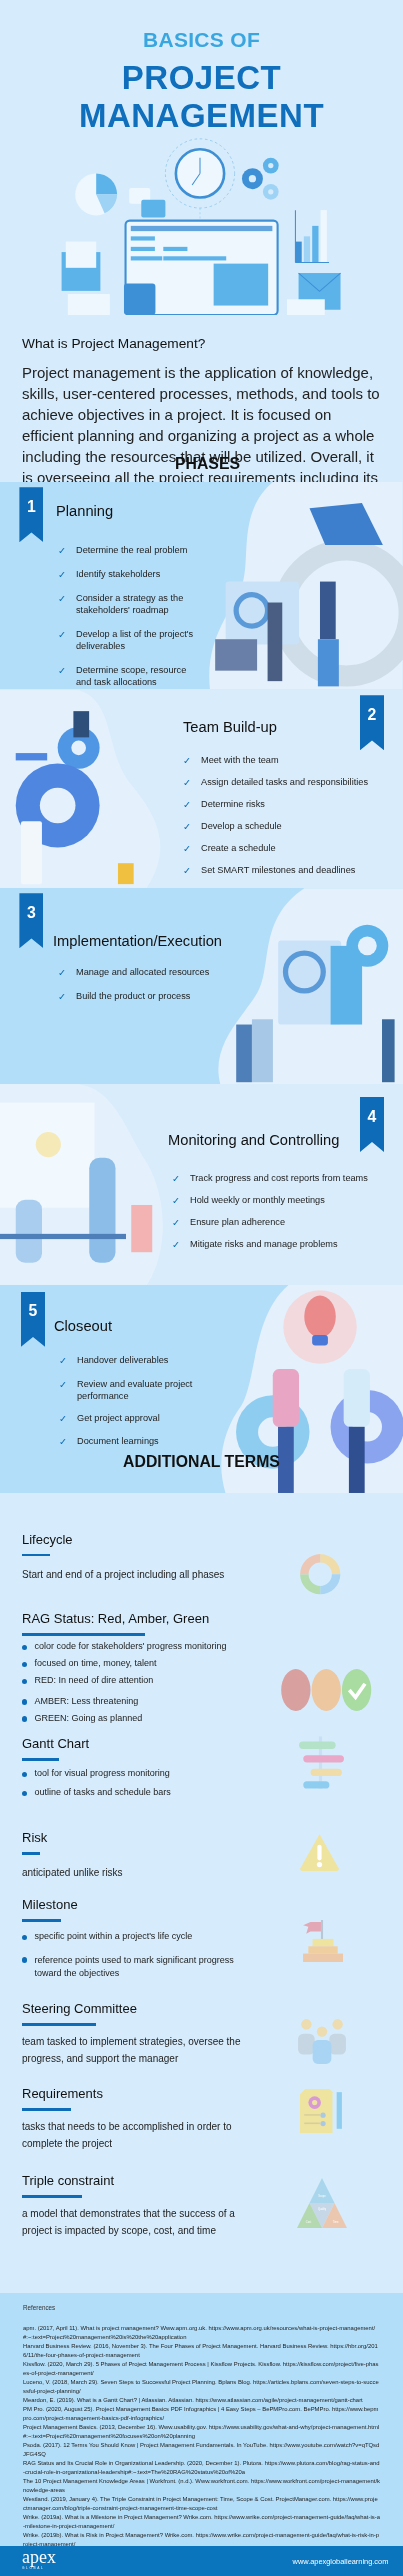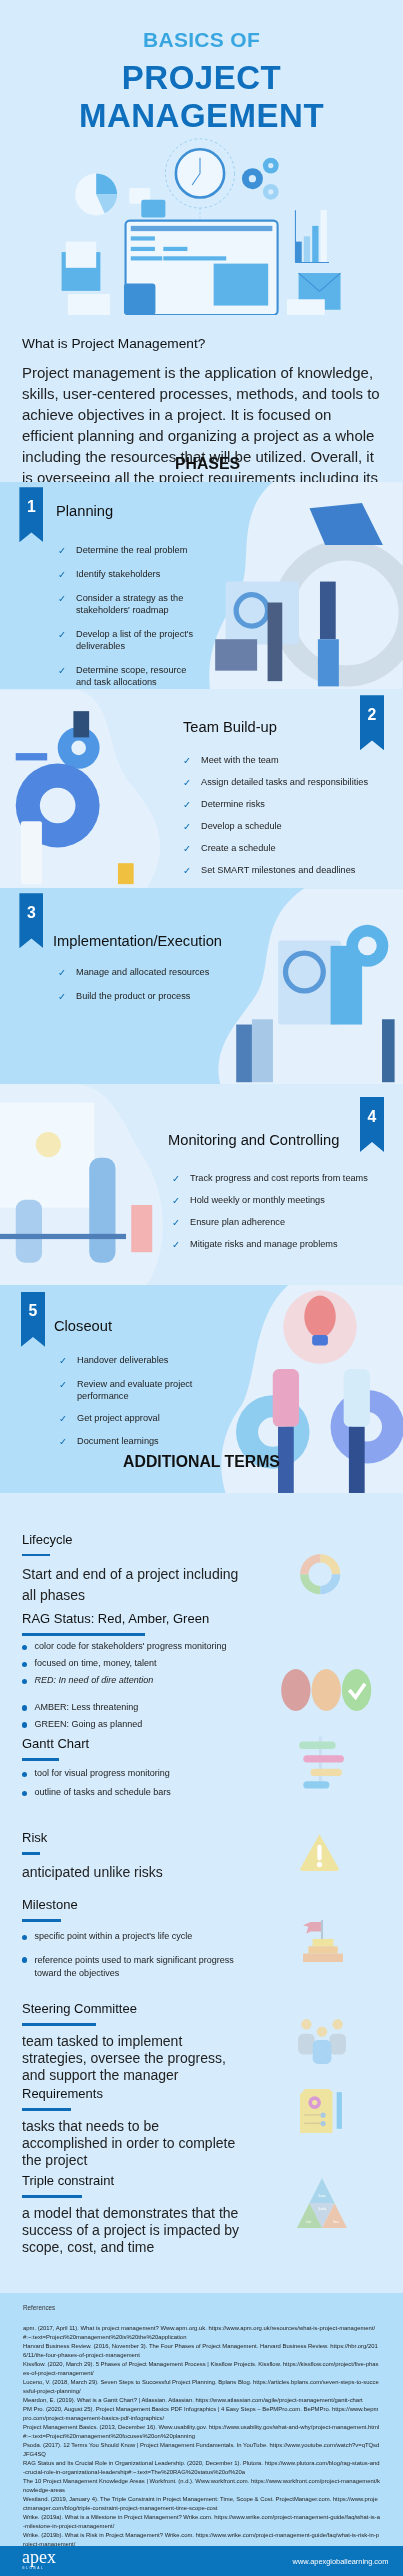--- a/index.html
+++ b/index.html
@@ -22,21 +22,21 @@
   .ribbon { position: absolute; width: 24px; height: 55px; background: #0d6bb7; color: #fff; font-weight: bold; font-size: 15.8px; text-align: center; padding-top: 10.5px;
             clip-path: polygon(0 0, 100% 0, 100% 100%, 50% 82%, 0 100%); }
   .phase h3 { position: absolute; font-size: 14.7px; font-weight: normal; color: #111; }
   .phase ul { position: absolute; list-style: none; }
   .phase li { position: relative; padding-left: 18px; font-size: 9.2px; color: #222; line-height: 11.6px; }
   .phase li .chk { position: absolute; left: 0; top: 0; color: #1070b8; font-weight: bold; font-size: 9.5px; }
 
   .term { position: absolute; left: 22px; width: 359px; }
   .term h4 { font-size: 13px; font-weight: normal; color: #111; }
   .term .bar { height: 2.6px; background: #0d6bb7; margin-top: 7.4px; margin-bottom: 7.4px; }
-  .term p { font-size: 14px; line-height: 21px; color: #222; width: 231px; }
+  .term p { font-size: 10px; line-height: 21px; color: #222; width: 231px; }
   .term ul { list-style: none; }
   .term li { position: relative; padding-left: 12.6px; font-size: 9px; color: #222; line-height: 11.6px; margin-bottom: 13px; }
   .term li .dot { position: absolute; left: 0; top: 3.7px; width: 5.3px; height: 5.3px; border-radius: 50%; background: #0d6bb7; }
   .term .icon { position: absolute; left: 273px; }
 
   .refs { position: absolute; left: 0; top: 2293px; width: 403px; height: 270px; background: #b3def9; padding: 10.5px 23px; }
   .refs .rh { font-size: 6.3px; color: #333; margin-bottom: 13.7px; }
   .refs .ri { font-size: 5.9px; color: #222; line-height: 9px; word-break: break-all; }
   .footer-bar { position: absolute; left: 0; top: 2546px; width: 403px; height: 30px; background: #0a74bd; }
   .footer-logo { position: absolute; left: 22px; top: 2550px; color: #fff; font-family: "Liberation Serif", serif; font-size: 18px; line-height: 15.8px; }
@@ -236,21 +236,21 @@
       <path d="M4 42 A38 38 0 0 1 42 4 L42 20 A22 22 0 0 0 20 42 Z" fill="#ecc7b6"></path>
     </svg>
   </div>
 
   <div class="term" style="top:1611px;">
     <h4>RAG Status: Red, Amber, Green</h4>
     <div class="bar" style="width:123px; margin-bottom:5.3px;"></div>
     <ul>
       <li style="margin-bottom:5.3px;"><span class="dot"></span><span>color code for stakeholders' progress monitoring</span></li>
       <li style="margin-bottom:5.3px;"><span class="dot"></span><span>focused on time, money, talent</span></li>
-      <li style="margin-bottom:15px;font-style:italic;"><span class="dot"></span><span>RED: In need of dire attention</span></li>
+      <li style="margin-bottom:9px;"><span class="dot"></span><span>RED: In need of dire attention</span></li>
       <li style="margin-bottom:5.3px;"><span class="dot"></span><span>AMBER: Less threatening</span></li>
       <li style="margin-bottom:12px;"><span class="dot"></span><span>GREEN: Going as planned</span></li>
     </ul>
     <svg class="icon" style="left:259px; top:57px;" width="92" height="44" viewBox="0 0 175 84">
       <ellipse cx="28" cy="42" rx="28" ry="40" fill="#d9a0a0"></ellipse>
       <ellipse cx="86" cy="42" rx="28" ry="40" fill="#ecc7a0"></ellipse>
       <ellipse cx="144" cy="42" rx="28" ry="40" fill="#a8dca0"></ellipse>
       <polyline points="130,42 142,56 160,30" fill="none" stroke="#fff" stroke-width="7"></polyline>
     </svg>
   </div>

